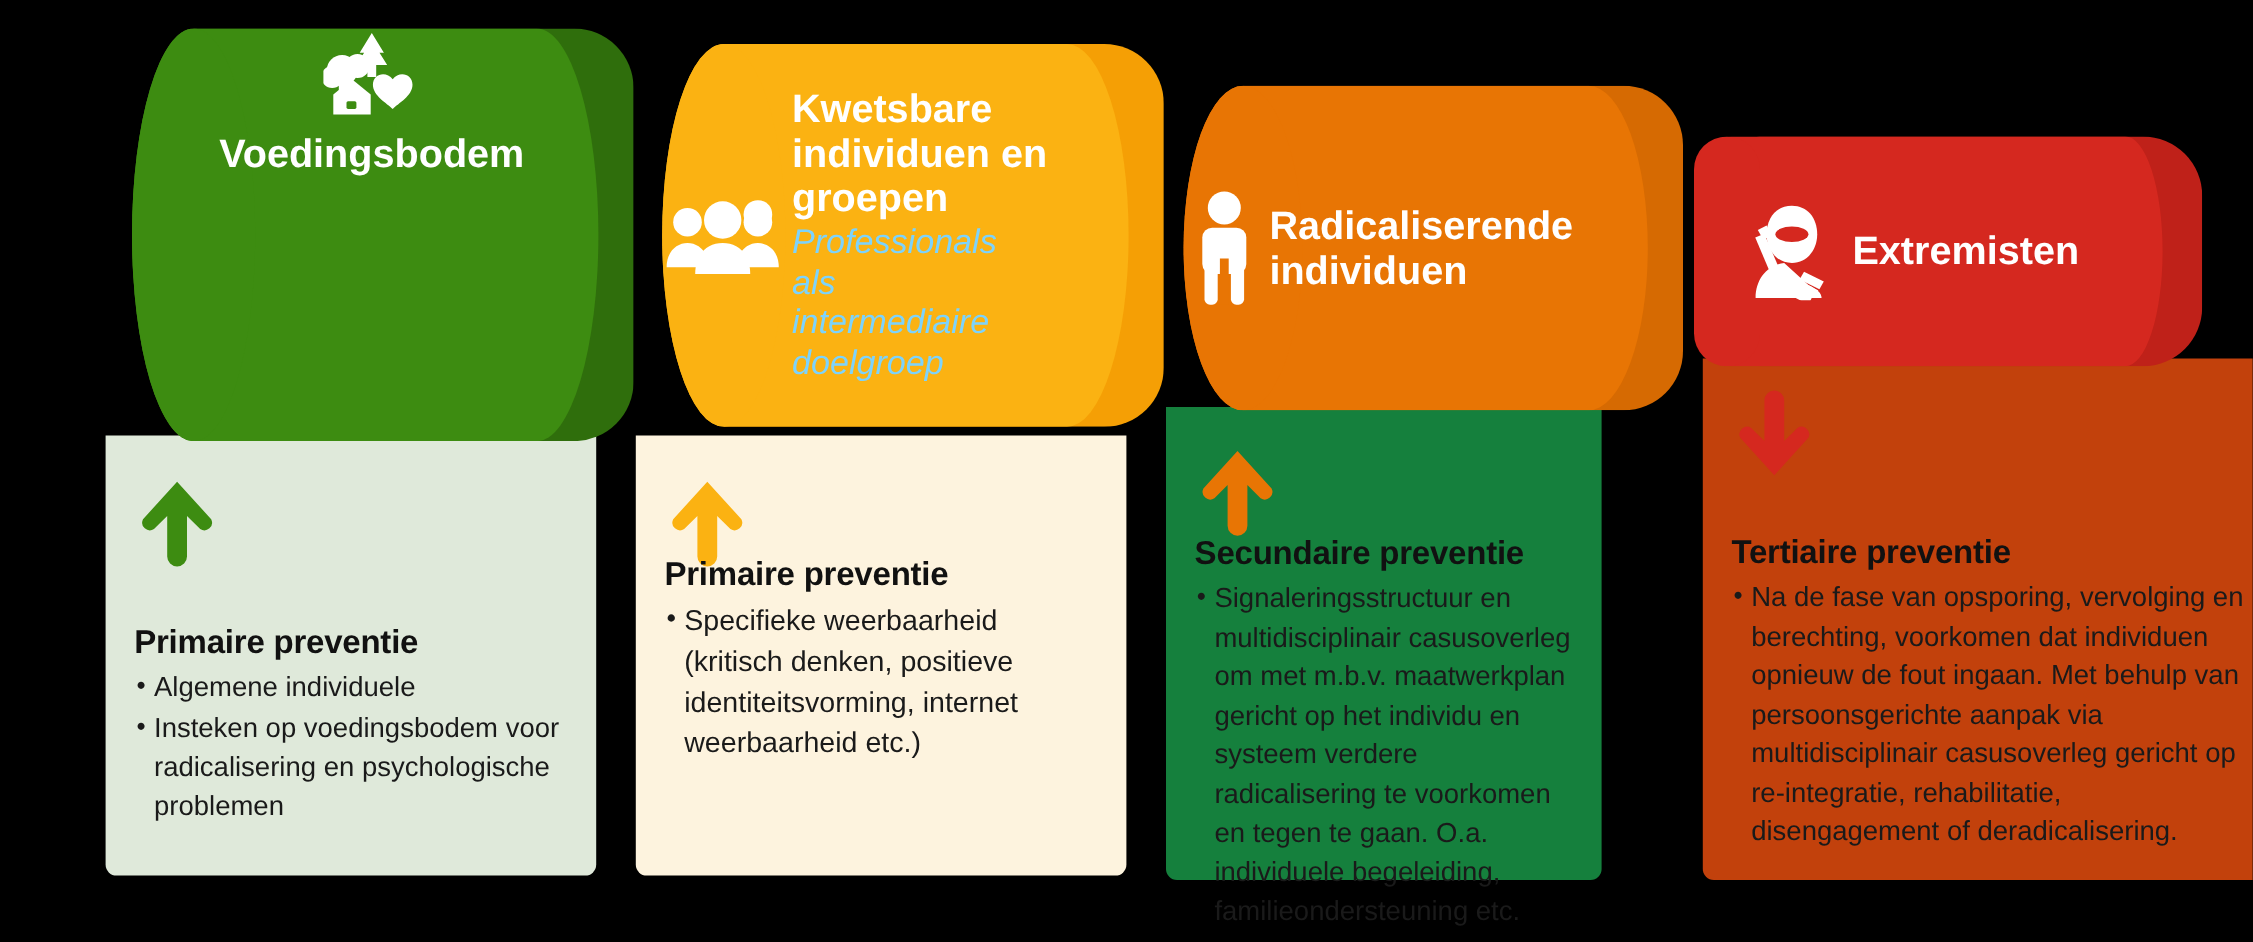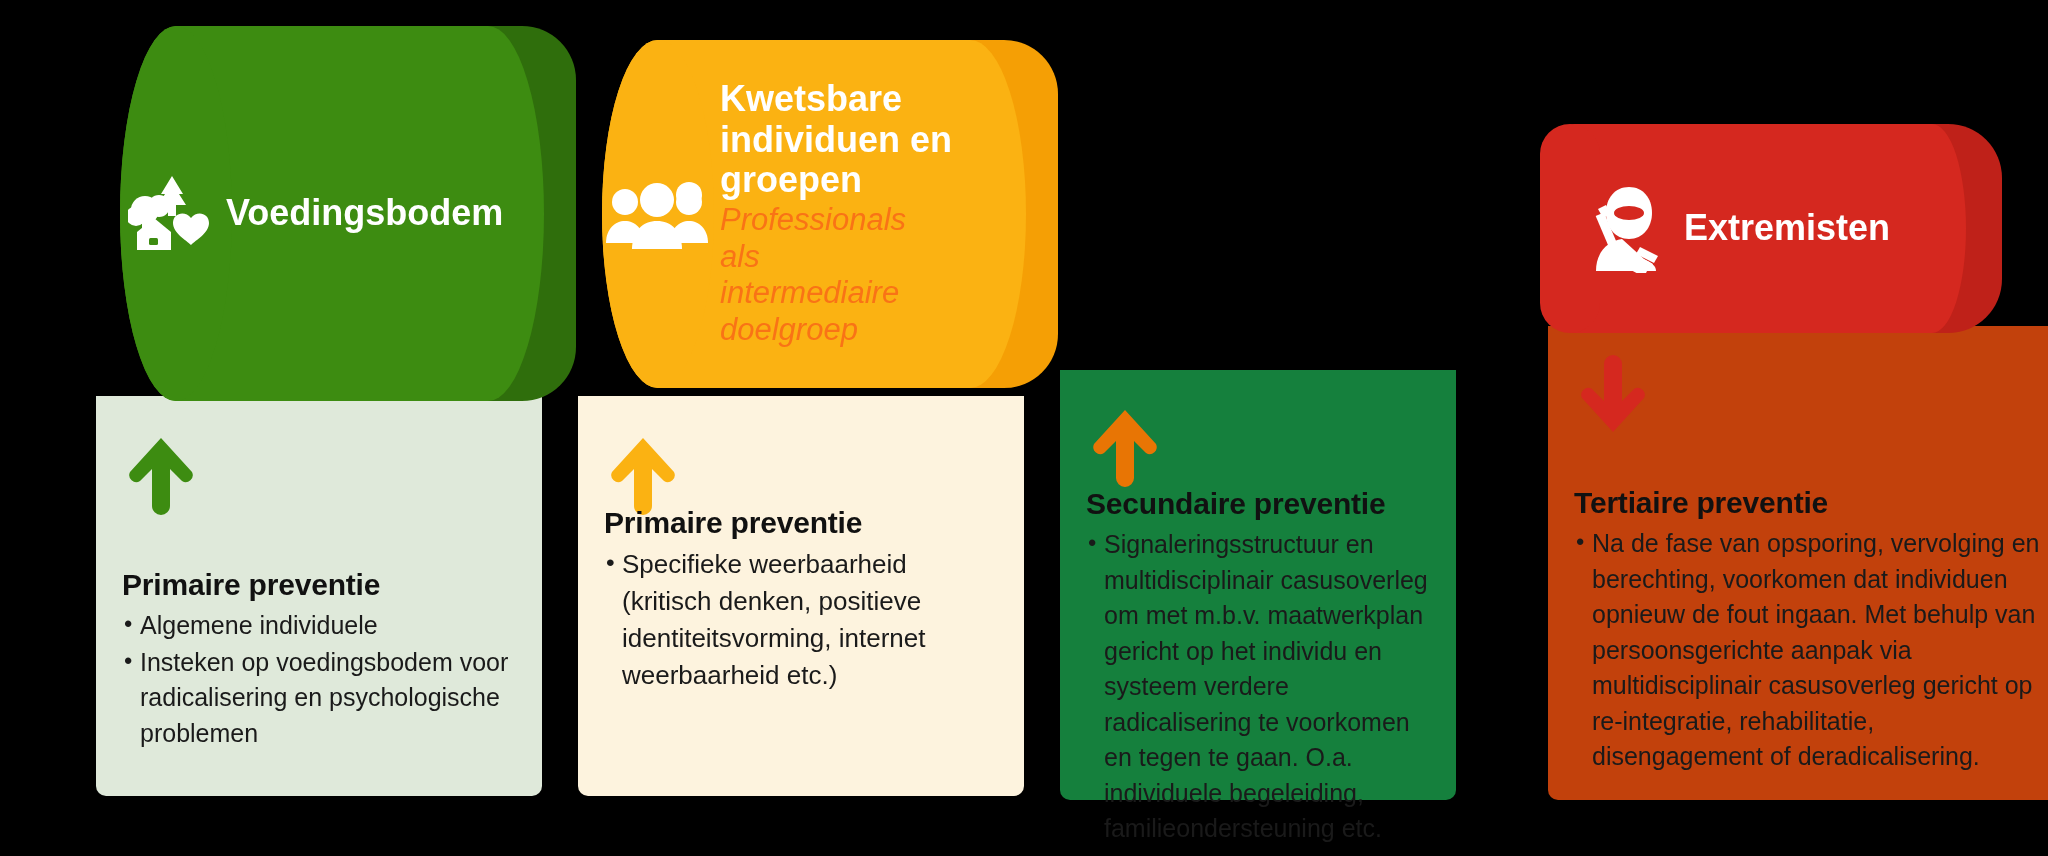--- a/index.html
+++ b/index.html
@@ -75,21 +75,21 @@
   .cyl-text { color: #ffffff; }
   .cyl-title {
     font-weight: bold;
     line-height: 1.12;
     color: #ffffff;
   }
   .cyl-sub {
     font-style: italic;
     font-weight: normal;
     line-height: 1.18;
-    color: #f97316;
+    color: #7dd3fc;
     margin-top: 2px;
   }
 </style>
 </head>
 <body>
 
 <div id="stage">
 
   <div class="body-panel" style="left:96px; top:396px; width:446px; height:400px; background:#dfe9da;">
     <div class="arrow-wrap" style="top:38px;">
@@ -105,21 +105,21 @@
       </ul>
     </div>
   </div>
 
   <div class="cyl" style="left:56px; top:26px; width:520px; height:375px;">
     <svg width="520" height="375" viewBox="0 0 520 375" aria-hidden="true">
       <path d="M120 0 H466 A54 54 0 0 1 520 54 V321 A54 54 0 0 1 466 375 H120 Z" fill="#2f6e0c"></path>
       <path d="M120 0 H432 A56 187.5 0 0 1 432 375 H120 A56 187.5 0 0 1 120 0 Z" fill="#3d8c11"></path>
       <ellipse cx="120" cy="187.5" rx="56" ry="187.5" fill="#3d8c11"></ellipse>
     </svg>
-    <div class="cyl-content" style="left:72px; top:0; height:375px; width:420px;">
+    <div class="cyl-content" style="left:72px; top:0; height:375px; width:420px;flex-direction:column;">
       <span class="cyl-icon">
         <svg width="88" height="84" viewBox="0 0 88 84" aria-hidden="true">
           <path d="M44 4 L33 22 L37 22 L30 33 L58 33 L51 22 L55 22 Z" fill="#ffffff"></path>
           <rect x="40" y="30" width="8" height="14" fill="#ffffff"></rect>
           <circle cx="17" cy="38" r="14" fill="#ffffff"></circle>
           <circle cx="31" cy="34" r="11" fill="#ffffff"></circle>
           <circle cx="8" cy="44" r="10" fill="#ffffff"></circle>
           <rect x="14" y="42" width="6" height="22" fill="#ffffff"></rect>
           <path d="M9 60 L26 46 L43 60 L43 78 L9 78 Z" fill="#ffffff"></path>
           <rect x="21" y="66" width="9" height="7" rx="1.5" fill="#3d8c11"></rect>
@@ -178,20 +178,41 @@
       </svg>
     </div>
     <div class="body-inner" style="top:117px;">
       <div class="body-title" style="font-size:30px;">Secundaire preventie</div>
       <ul class="bullets" style="font-size:25px; line-height:1.42;">
         <li>Signaleringsstructuur en multidisciplinair casusoverleg om met m.b.v. maatwerkplan gericht op het individu en systeem verdere radicalisering te voorkomen en tegen te gaan. O.a. individuele begeleiding, familieondersteuning etc.</li>
       </ul>
     </div>
   </div>
 
+  <div class="cyl" style="left:1020px; top:78px; width:510px; height:295px;">
+    <svg width="510" height="295" viewBox="0 0 510 295" aria-hidden="true">
+      <path d="M110 0 H456 A54 54 0 0 1 510 54 V241 A54 54 0 0 1 456 295 H110 Z" fill="#d66a02"></path>
+      <path d="M110 0 H424 A54 147.5 0 0 1 424 295 H110 A54 147.5 0 0 1 110 0 Z" fill="#e87504"></path>
+      <ellipse cx="110" cy="147.5" rx="54" ry="147.5" fill="#e87504"></ellipse>
+    </svg>
+    <div class="cyl-content" style="left:62px; top:0; height:295px; width:420px;">
+      <span class="cyl-icon">
+        <svg width="62" height="106" viewBox="0 0 62 106" aria-hidden="true">
+          <circle cx="31" cy="16" r="15" fill="#ffffff"></circle>
+          <rect x="11" y="34" width="40" height="42" rx="9" fill="#ffffff"></rect>
+          <rect x="13" y="58" width="12" height="46" rx="5" fill="#ffffff"></rect>
+          <rect x="37" y="58" width="12" height="46" rx="5" fill="#ffffff"></rect>
+          <rect x="27" y="62" width="8" height="42" fill="#e87504"></rect>
+        </svg>
+      </span>
+      <span class="cyl-text">
+        <span class="cyl-title" style="font-size:36px; display:block; max-width:270px;">Radicaliserende individuen</span>
+      </span>
+    </div>
+  </div>
 
   <div class="body-panel" style="left:1548px; top:326px; width:522px; height:474px; background:#c2410c;">
     <div class="arrow-wrap" style="top:28px;">
       <svg class="arrow-svg" width="70" height="82" viewBox="0 0 70 82" aria-hidden="true">
         <path d="M35 78 L66 44 A7 7 0 0 0 56 35 L44 47 L44 10 A7 7 0 0 0 26 10 L26 47 L14 35 A7 7 0 0 0 4 44 Z" fill="#d5281f"></path>
       </svg>
     </div>
     <div class="body-inner" style="top:160px;">
       <div class="body-title" style="font-size:30px;">Tertiaire preventie</div>
       <ul class="bullets" style="font-size:25px; line-height:1.42;">

